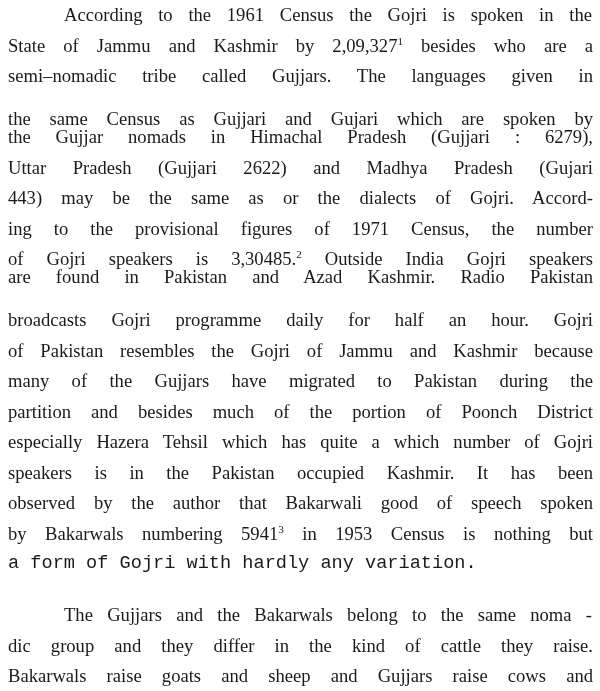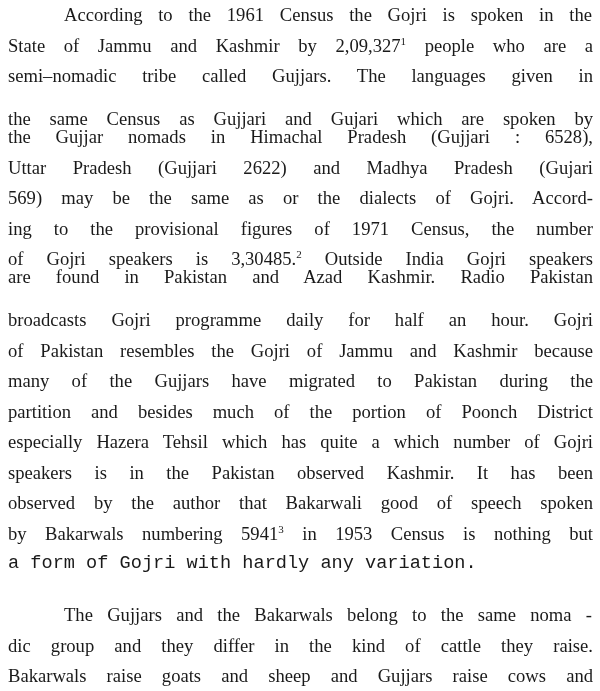--- a/index.html
+++ b/index.html
@@ -46,35 +46,35 @@
       vertical-align: 7px;
     }
   </style>
 </head>
 <body>
 
 <div class="page">
 
   <div>
     <div class="line indent" style="top:0px"><span>According to the  1961 Census the  Gojri is spoken in the</span></div>
-    <div class="line" style="top:30.5px"><span>State of Jammu and  Kashmir by  2,09,327</span><sup>1</sup><span>  people who are a</span></div>
+    <div class="line" style="top:30.5px"><span>State of Jammu and  Kashmir by  2,09,327</span><sup>1</sup><span>  besides who are a</span></div>
     <div class="line" style="top:61px"><span>semi–nomadic  tribe  called  Gujjars.  The  languages  given  in</span></div>
     <div class="line" style="top:104px"><span>the same Census  as  Gujjari  and Gujari  which are  spoken by</span></div>
-    <div class="line" style="top:122px"><span>the Gujjar  nomads  in  Himachal  Pradesh  (Gujjari :  6528),</span></div>
+    <div class="line" style="top:122px"><span>the Gujjar  nomads  in  Himachal  Pradesh  (Gujjari :  6279),</span></div>
     <div class="line" style="top:152.5px"><span>Uttar Pradesh  (Gujjari  2622)  and  Madhya Pradesh  (Gujari</span></div>
-    <div class="line" style="top:183px"><span>569)  may be the same  as  or  the dialects  of Gojri.   Accord-</span></div>
+    <div class="line" style="top:183px"><span>443)  may be the same  as  or  the dialects  of Gojri.   Accord-</span></div>
     <div class="line" style="top:213.5px"><span>ing  to  the  provisional  figures  of  1971  Census,  the  number</span></div>
     <div class="line" style="top:244px"><span>of Gojri speakers  is 3,30485.</span><sup>2</sup><span>   Outside  India  Gojri speakers</span></div>
     <div class="line" style="top:262px"><span>are  found  in  Pakistan  and  Azad Kashmir.  Radio  Pakistan</span></div>
     <div class="line" style="top:305px"><span>broadcasts  Gojri  programme  daily  for  half  an hour.   Gojri</span></div>
     <div class="line" style="top:335.5px"><span>of Pakistan resembles the Gojri of  Jammu and Kashmir because</span></div>
     <div class="line" style="top:366px"><span>many  of  the  Gujjars  have  migrated to  Pakistan during  the</span></div>
     <div class="line" style="top:396.5px"><span>partition  and besides much  of  the portion of Poonch  District</span></div>
     <div class="line" style="top:427px"><span>especially Hazera  Tehsil which has  quite  a which number  of Gojri</span></div>
-    <div class="line" style="top:457.5px"><span>speakers is  in  the  Pakistan  observed  Kashmir.   It  has  been</span></div>
+    <div class="line" style="top:457.5px"><span>speakers is  in  the  Pakistan  occupied  Kashmir.   It  has  been</span></div>
     <div class="line" style="top:488px"><span>observed  by the author  that Bakarwali good of speech  spoken</span></div>
     <div class="line" style="top:518.5px"><span>by Bakarwals numbering  5941</span><sup>3</sup><span>  in 1953 Census is nothing but</span></div>
     <div class="line last" style="top:549px"><span>a form of Gojri with hardly any variation.</span></div>
   </div>
 
   <div>
     <div class="line indent" style="top:600px"><span>The Gujjars and the Bakarwals belong to the same noma -</span></div>
     <div class="line" style="top:630.5px"><span>dic  group  and  they  differ  in  the  kind  of  cattle  they  raise.</span></div>
     <div class="line" style="top:661px"><span>Bakarwals  raise  goats  and sheep and  Gujjars raise  cows and</span></div>
   </div>

